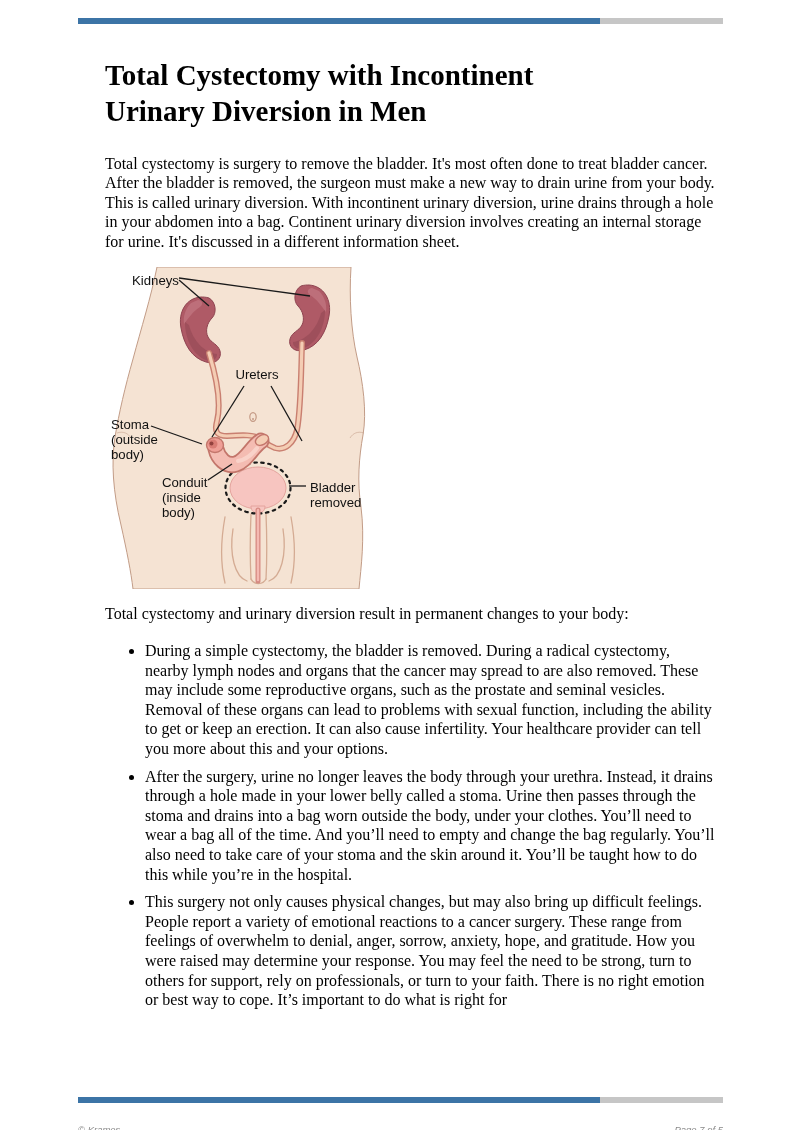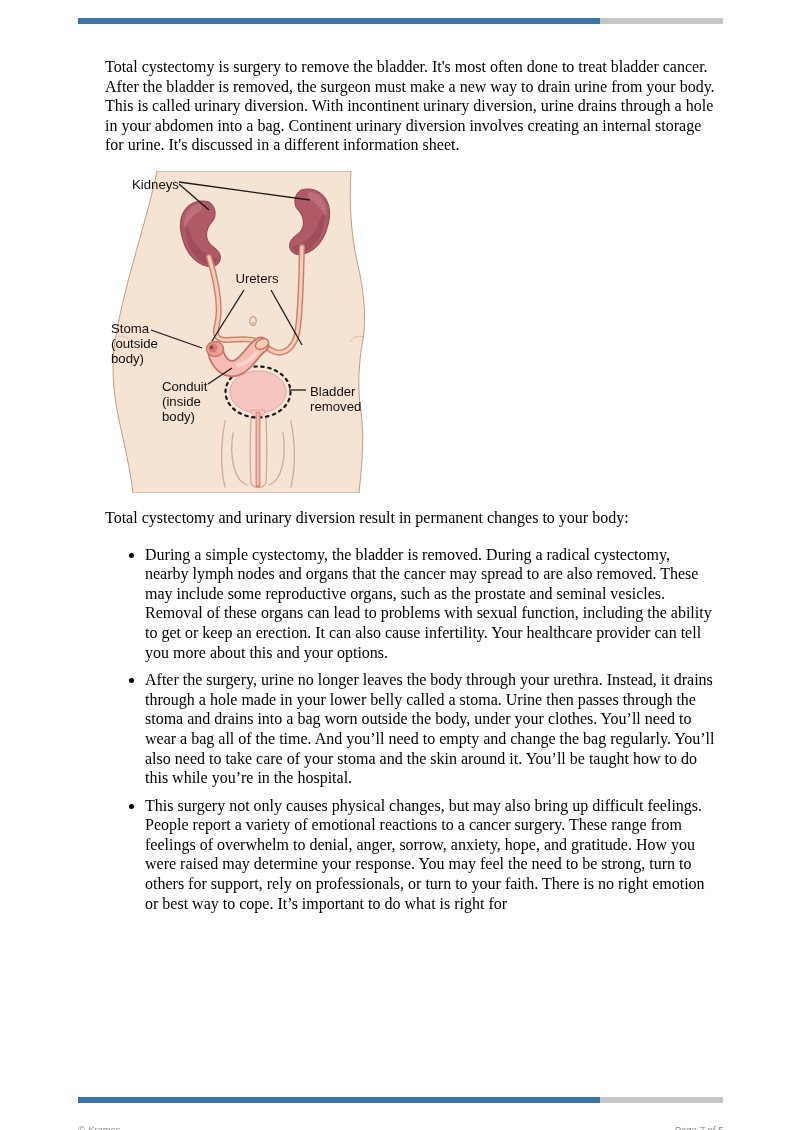--- a/index.html
+++ b/index.html
@@ -64,20 +64,21 @@
 
 <div class="page">
 
   <div class="rule rule-top">
     <div class="seg-blue"></div>
     <div class="seg-gray"></div>
   </div>
 
   <div class="content">
 
+    <h1 class="doc-title">Total Cystectomy with Incontinent Urinary Diversion in Men</h1>
 
     <p class="body-text intro">Total cystectomy is surgery to remove the bladder. It's most often done to treat bladder cancer. After the bladder is removed, the surgeon must make a new way to drain urine from your body. This is called urinary diversion. With incontinent urinary diversion, urine drains through a hole in your abdomen into a bag. Continent urinary diversion involves creating an internal storage for urine. It's discussed in a different information sheet.</p>
 
     <div class="figure-wrap">
       <svg width="270" height="322" viewBox="0 0 270 322" xmlns="http://www.w3.org/2000/svg">
 
         <path class="torso" d="M52,0 L246,0 C244,30 246,64 252,90 C258,115 262,145 258,168 C254,190 252,215 256,240 C260,272 256,300 254,322 L28,322 C26,305 22,285 16,258 C8,225 6,195 10,170 C14,146 20,120 28,92 C36,62 46,30 52,0 Z"></path>
         <path class="crease" d="M12,166 C18,164 23,166 26,171"></path>
         <path class="crease" d="M259,166 C253,164 248,166 245,171"></path>
 

